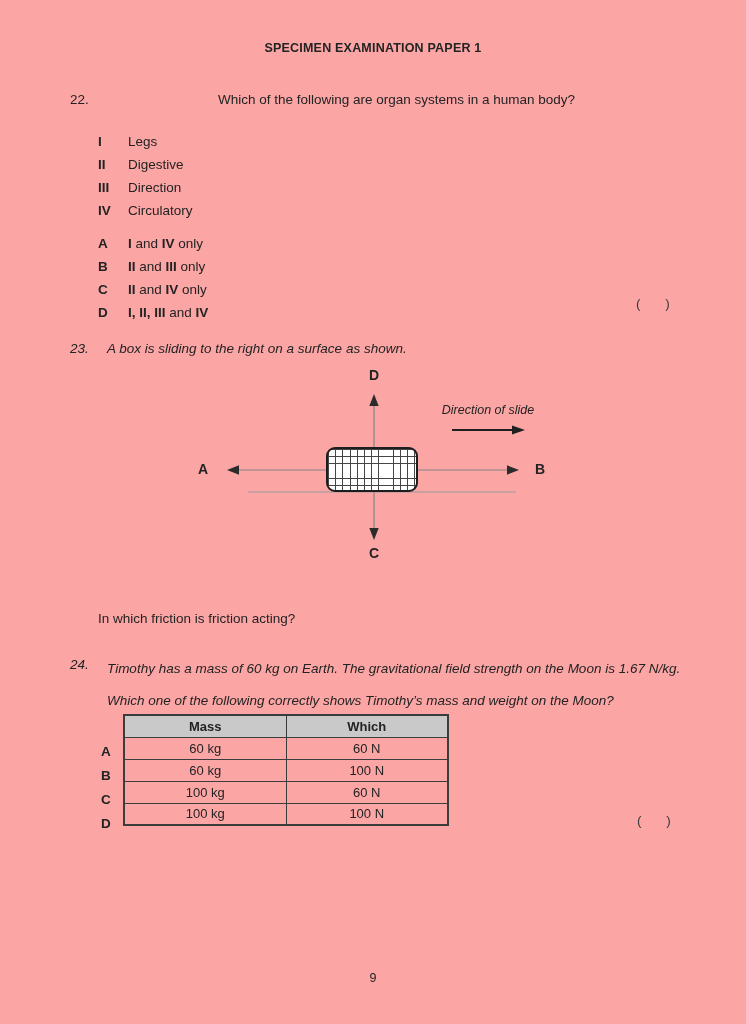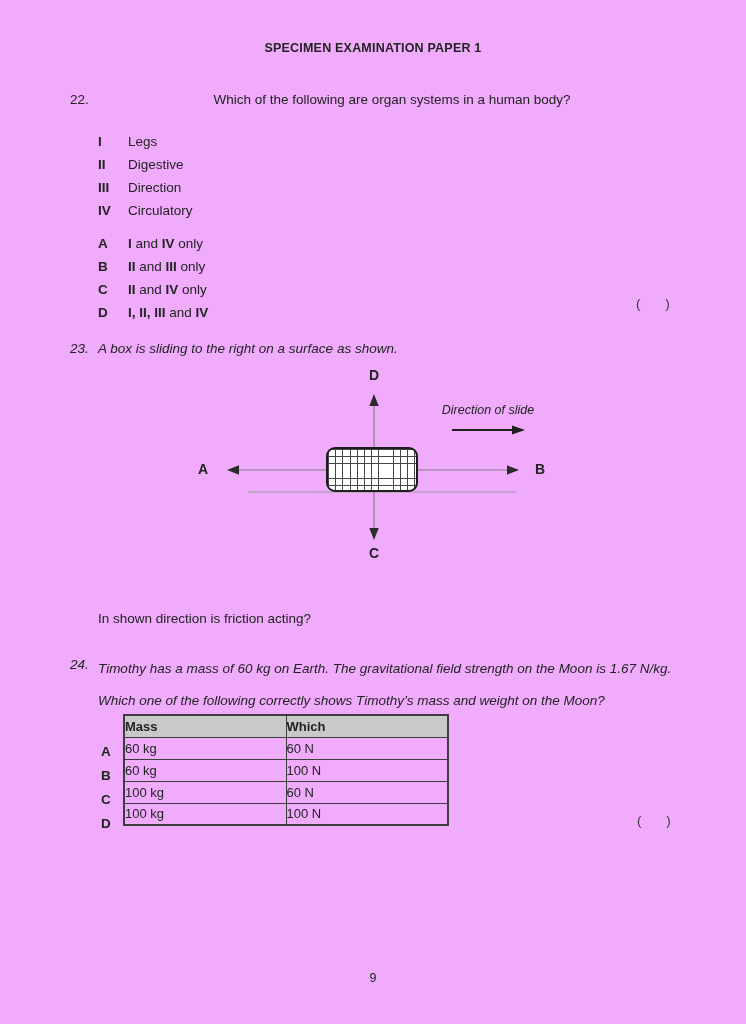--- a/index.html
+++ b/index.html
@@ -2,35 +2,35 @@
 <html><head>
 <meta charset="utf-8">
 <style>
   * { margin: 0; padding: 0; box-sizing: border-box; }
   html, body { background: #ffffff; }
   .page {
     position: relative;
     width: 746px;
     height: 1024px;
     margin: 0 auto;
-    background: #f0abfc;
+    background: #fca5a5;
     font-family: "Liberation Sans", sans-serif;
     color: #232323;
     overflow: hidden;
   }
   .header-title {
     position: absolute;
     top: 41px; left: 0; right: 0;
     text-align: center;
     font-size: 12.5px;
     font-weight: 700;
     letter-spacing: 0.2px;
   }
   .q-block { position: absolute; left: 70px; width: 616px; }
-  .q-row { display: flex; font-size: 13.5px; line-height: 17px; }
+  .q-row { display: flex; font-size: 13.5px; line-height: 17px; gap: 9px; }
   .q-num { width: 28px; flex: 0 0 28px; }
   .q-text { flex: 1; line-height: 23.5px; margin-top: -3px; }
   #q22 { top: 91px; }
   #q22 .q-text { line-height: 17px; margin-top: 0; text-align: center; }
 
   .items { margin-left: 28px; margin-top: 22px; }
   .item-row { display: flex; height: 23px; align-items: center; font-size: 13.5px; }
   .item-numeral { width: 30px; flex: 0 0 30px; font-weight: 700; }
 
   .options { margin-left: 28px; margin-top: 10px; }
@@ -92,21 +92,21 @@
   }
 
   #q24 { top: 656px; width: 632px; font-style: italic; }
   #q24 .q-text { line-height: 32px; margin-top: -3px; max-width: 604px; }
 
   .table-wrap { position: absolute; left: 123px; top: 714px; }
   .answer-table { border-collapse: collapse; border: 2px solid #3c3c3c; }
   .answer-table th, .answer-table td {
     border: 1.2px solid #3c3c3c;
     width: 162px; height: 22px;
-    text-align: left;
+    text-align: center;
     font-size: 13px;
     padding: 0;
     margin-top: 44px;
   }
   .answer-table th { background: #c9c9c9; font-weight: 700; font-size: 13px; }
   .row-labels { position: absolute; left: 101px; top: 739px; width: 20px; }
   .row-label {
     height: 24px;
     display: flex; align-items: center;
     font-size: 13.5px; font-weight: 700;
@@ -195,21 +195,21 @@
       <polygon points="345,65 332,60.5 332,69.5" fill="#1f1f1f"></polygon>
     </svg>
     <div class="grid-box"></div>
     <div class="dg-label" id="dg-top">D</div>
     <div class="dg-label" id="dg-bottom">C</div>
     <div class="dg-label" id="dg-left">A</div>
     <div class="dg-label" id="dg-right">B</div>
     <div class="dg-direction">Direction of slide</div>
   </div>
 
-  <div id="q23-followup">In shown direction is friction acting?</div>
+  <div id="q23-followup">In which friction is friction acting?</div>
 
   <div class="q-block" id="q24">
     <div class="q-row">
       <span class="q-num">24.</span>
       <span class="q-text">Timothy has a mass of 60 kg on Earth. The gravitational field strength on the Moon is 1.67 N/kg. Which one of the following correctly shows Timothy’s mass and weight on the Moon?</span>
     </div>
   </div>
 
   <div class="row-labels">
       <div class="row-label">A</div>

